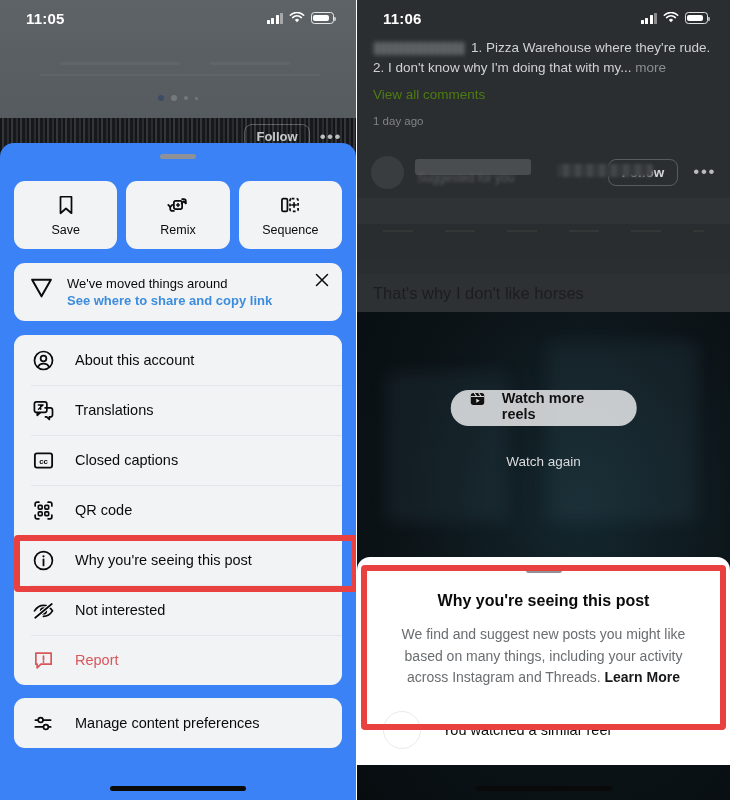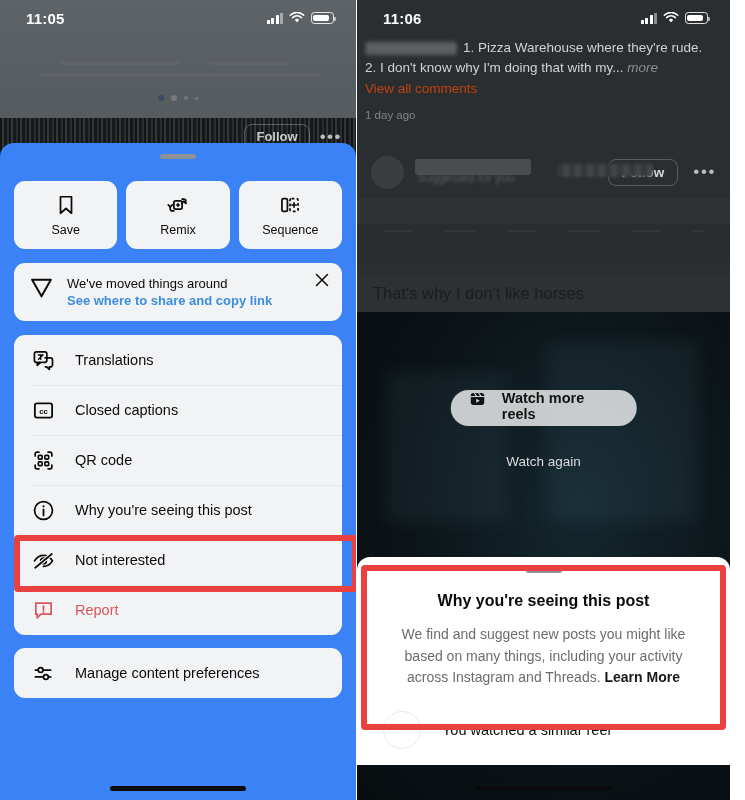--- a/index.html
+++ b/index.html
@@ -100,28 +100,28 @@
   .homebar i { width:136px; height:5px; border-radius:3px; background:#0a0a0a; display:block; }
 
   
   .redbox { position:absolute; border:6px solid #e8413f; border-radius:4px; z-index:30;
             pointer-events:none; }
   .redbox-l { left:14px; top:535px; width:344px; height:57px; }
   .redbox-r { left:4px; top:8px; right:4px; bottom:35px; }
 
   
   .r-bg { position:absolute; inset:0; background:#2b2e31; }
-  .r-caption { position:absolute; top:38px; left:0; right:0; padding:0 8px;
+  .r-caption { position:absolute; top:38px; left:8px; right:0; padding:0 8px;
                color:#cfd1d3; font-size:13.5px; line-height:1.5; }
   .r-cap-l1 { display:flex; align-items:center; gap:6px; }
   .blurblock { height:13px; border-radius:2px;
                background: repeating-linear-gradient(90deg,#4b4e51 0 3px,#6e7174 3px 6px);
                filter: blur(2.2px); display:inline-block; }
-  .r-more { color:#8c8f92;font-style:italic; }
-  .r-viewall { color:#c2410c; font-size:13.5px; }
+  .r-more { color:#8c8f92; }
+  .r-viewall { color:#4d7c0f; font-size:13.5px; margin-top:6px; }
   .r-time { color:#808386; font-size:11.5px; margin-top:8px; }
 
   .r-sugg { position:absolute; top:146px; left:0; right:0; height:52px;
             display:flex; align-items:center; padding:0 14px; gap:11px; }
   .r-av { width:33px; height:33px; border-radius:50%; background:#3a3d40; flex:0 0 33px; }
   .r-names { flex:1; position:relative; height:33px; }
   .r-name-blur { position:absolute; top:3px; left:0; width:116px; height:16px;
                  border-radius:3px; background:#4a4d50; }
   .r-sugg-label { position:absolute; top:15px; left:2px; font-size:12px; color:#5a5d60;
                   filter: blur(1.6px); }
@@ -255,20 +255,30 @@
         </div>
         <svg class="banner-x" viewBox="0 0 14 14">
           <path d="M1.5 1.5 12.5 12.5M12.5 1.5 1.5 12.5" stroke="#0b0b0b" stroke-width="1.5" stroke-linecap="round"></path>
         </svg>
       </div>
 
       <div class="menu">
         <div class="mi">
           <span class="ic">
             <svg width="23" height="23" viewBox="0 0 24 24">
+              <circle cx="12" cy="12" r="9.4" fill="none" stroke="#0b0b0b" stroke-width="1.8"></circle>
+              <circle cx="12" cy="9.9" r="3" fill="none" stroke="#0b0b0b" stroke-width="1.8"></circle>
+              <path d="M5.9 19.4a6.6 6.6 0 0 1 12.2 0" fill="none" stroke="#0b0b0b" stroke-width="1.8"></path>
+            </svg>
+          </span>
+          <span class="lbl">About this account</span>
+        </div>
+        <div class="mi">
+          <span class="ic">
+            <svg width="23" height="23" viewBox="0 0 24 24">
               <rect x="2.5" y="3" width="13" height="11" rx="2.2" fill="none" stroke="#0b0b0b" stroke-width="1.8"></rect>
               <path d="M5.5 14v3l3.4-3" fill="none" stroke="#0b0b0b" stroke-width="1.8" stroke-linejoin="round"></path>
               <path d="M6.6 6.2h5M9.1 6.2v4.6M6.8 10.8l4.6-4.6" stroke="#0b0b0b" stroke-width="1.5" stroke-linecap="round"></path>
               <path d="M13 9.2h6.2a2.2 2.2 0 0 1 2.2 2.2v5.1a2.2 2.2 0 0 1-2.2 2.2h-1.1v2.6l-2.8-2.6h-2" fill="none" stroke="#0b0b0b" stroke-width="1.8" stroke-linejoin="round"></path>
             </svg>
           </span>
           <span class="lbl">Translations</span>
         </div>
         <div class="mi">
           <span class="ic">

